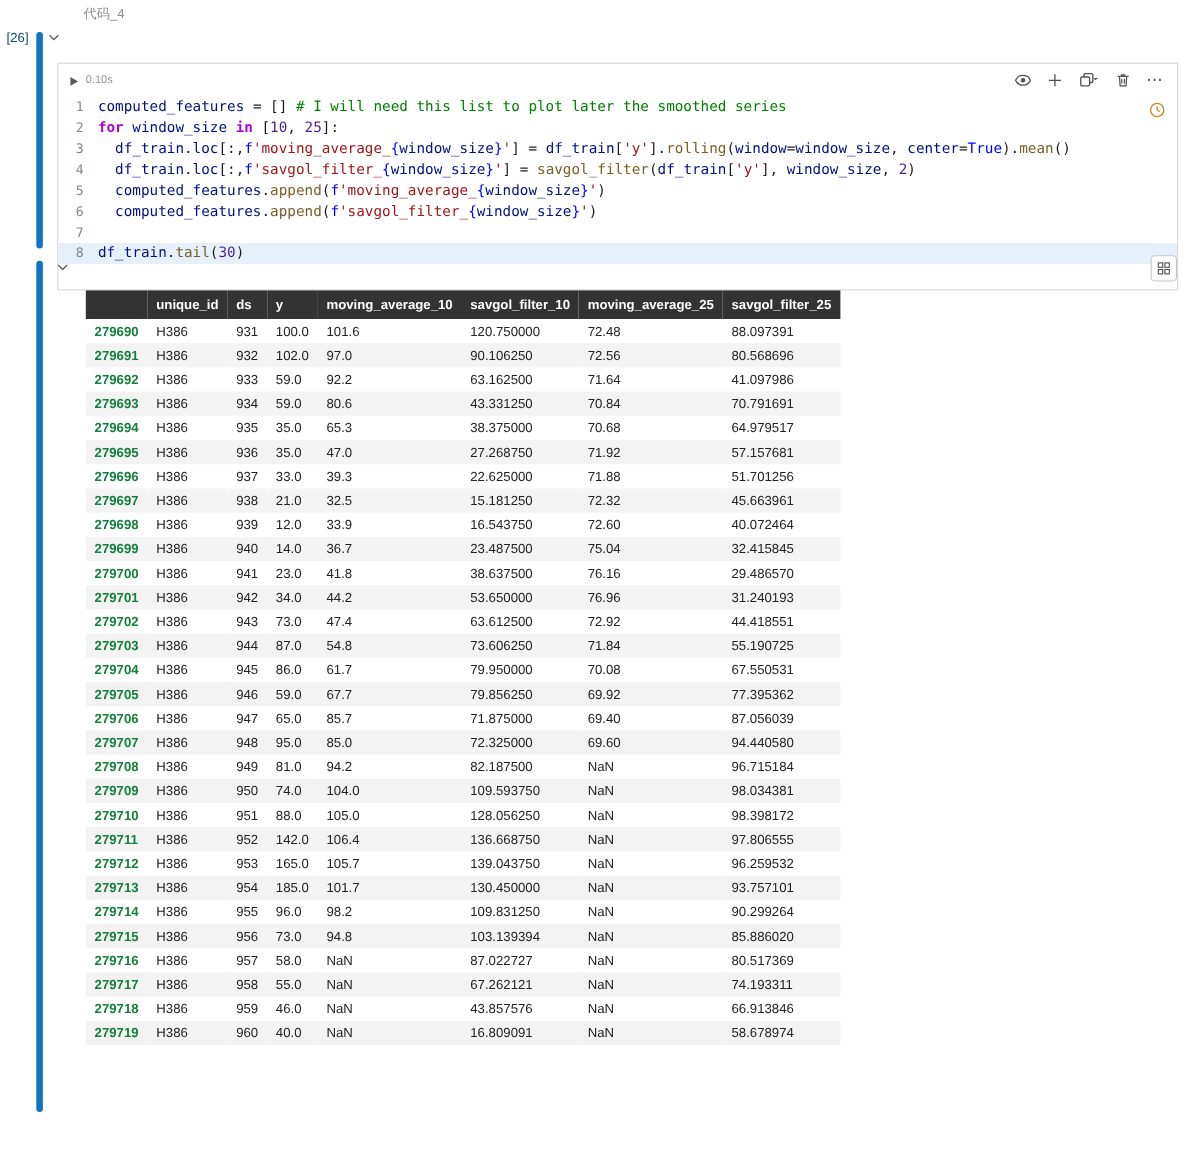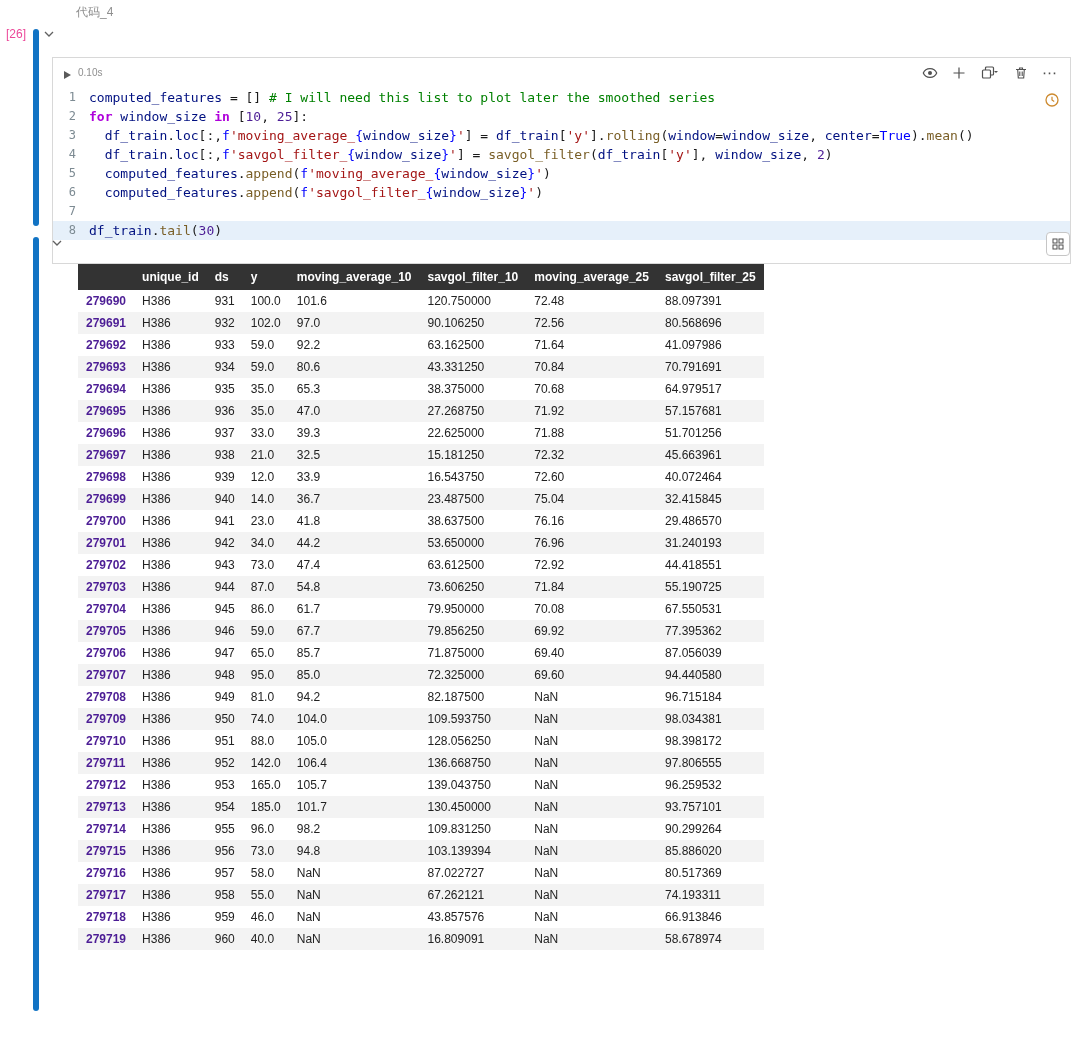--- a/index.html
+++ b/index.html
@@ -2,21 +2,21 @@
 <html><head>
 <meta charset="utf-8">
 <style>
   * { box-sizing: border-box; }
   html,body { margin:0; padding:0; }
   body {
     width:1080px; height:1060px; position:relative; overflow:hidden;
     background:#ffffff; font-family:"Liberation Sans", sans-serif; color:#1f1f1f;
   }
   .cell-label { position:absolute; left:76px; top:4px; font-size:12px; color:#8f8f8f; }
-  .exec-count { position:absolute; left:6px; top:27px; font-size:12px; color:#ec4899; }
+  .exec-count { position:absolute; left:6px; top:27px; font-size:12px; color:#0c4a6e; }
   .focus-bar { position:absolute; left:33px; width:6px; background:#1173c4; border-radius:4px; }
   .bar-code { top:29px; height:197px; }
   .bar-output { top:237px; height:774px; }
   .collapse-chevron { position:absolute; width:14px; height:14px; cursor:pointer; }
   .chev-cell { left:42px; top:27px; }
   .chev-out { left:50px; top:236px; }
 
   .code-cell {
     position:absolute; left:52px; top:21px; width:1019px; height:207px;
     border:1px solid #d8d8d8; background:#fff;margin-top:36px;
@@ -49,21 +49,21 @@
     display:flex; align-items:center; justify-content:center; cursor:pointer;
   }
 
   .table-wrap { position:absolute; left:78px; top:264px; }
   table.df { border-collapse:collapse; font-size:12px; color:#222; }
   table.df thead th {
     background:#333333; color:#ffffff; font-weight:bold; text-align:left;
     padding:6px 8px; font-size:12px; white-space:nowrap;
   }
   table.df tbody td, table.df tbody th { padding:4px 8px; text-align:left; white-space:nowrap; font-weight:normal; }
-  table.df tbody th { font-weight:bold; color:#4c1d95; }
+  table.df tbody th { font-weight:bold; color:#15803d; }
   table.df tbody tr:nth-child(even) { background:#f3f3f3; }
 </style>
 </head>
 <body>
 
 <div class="cell-label">代码_4</div>
 
 <div class="exec-count">[26]</div>
 <div class="collapse-chevron chev-cell">
   <svg width="14" height="14" viewBox="0 0 14 14">

